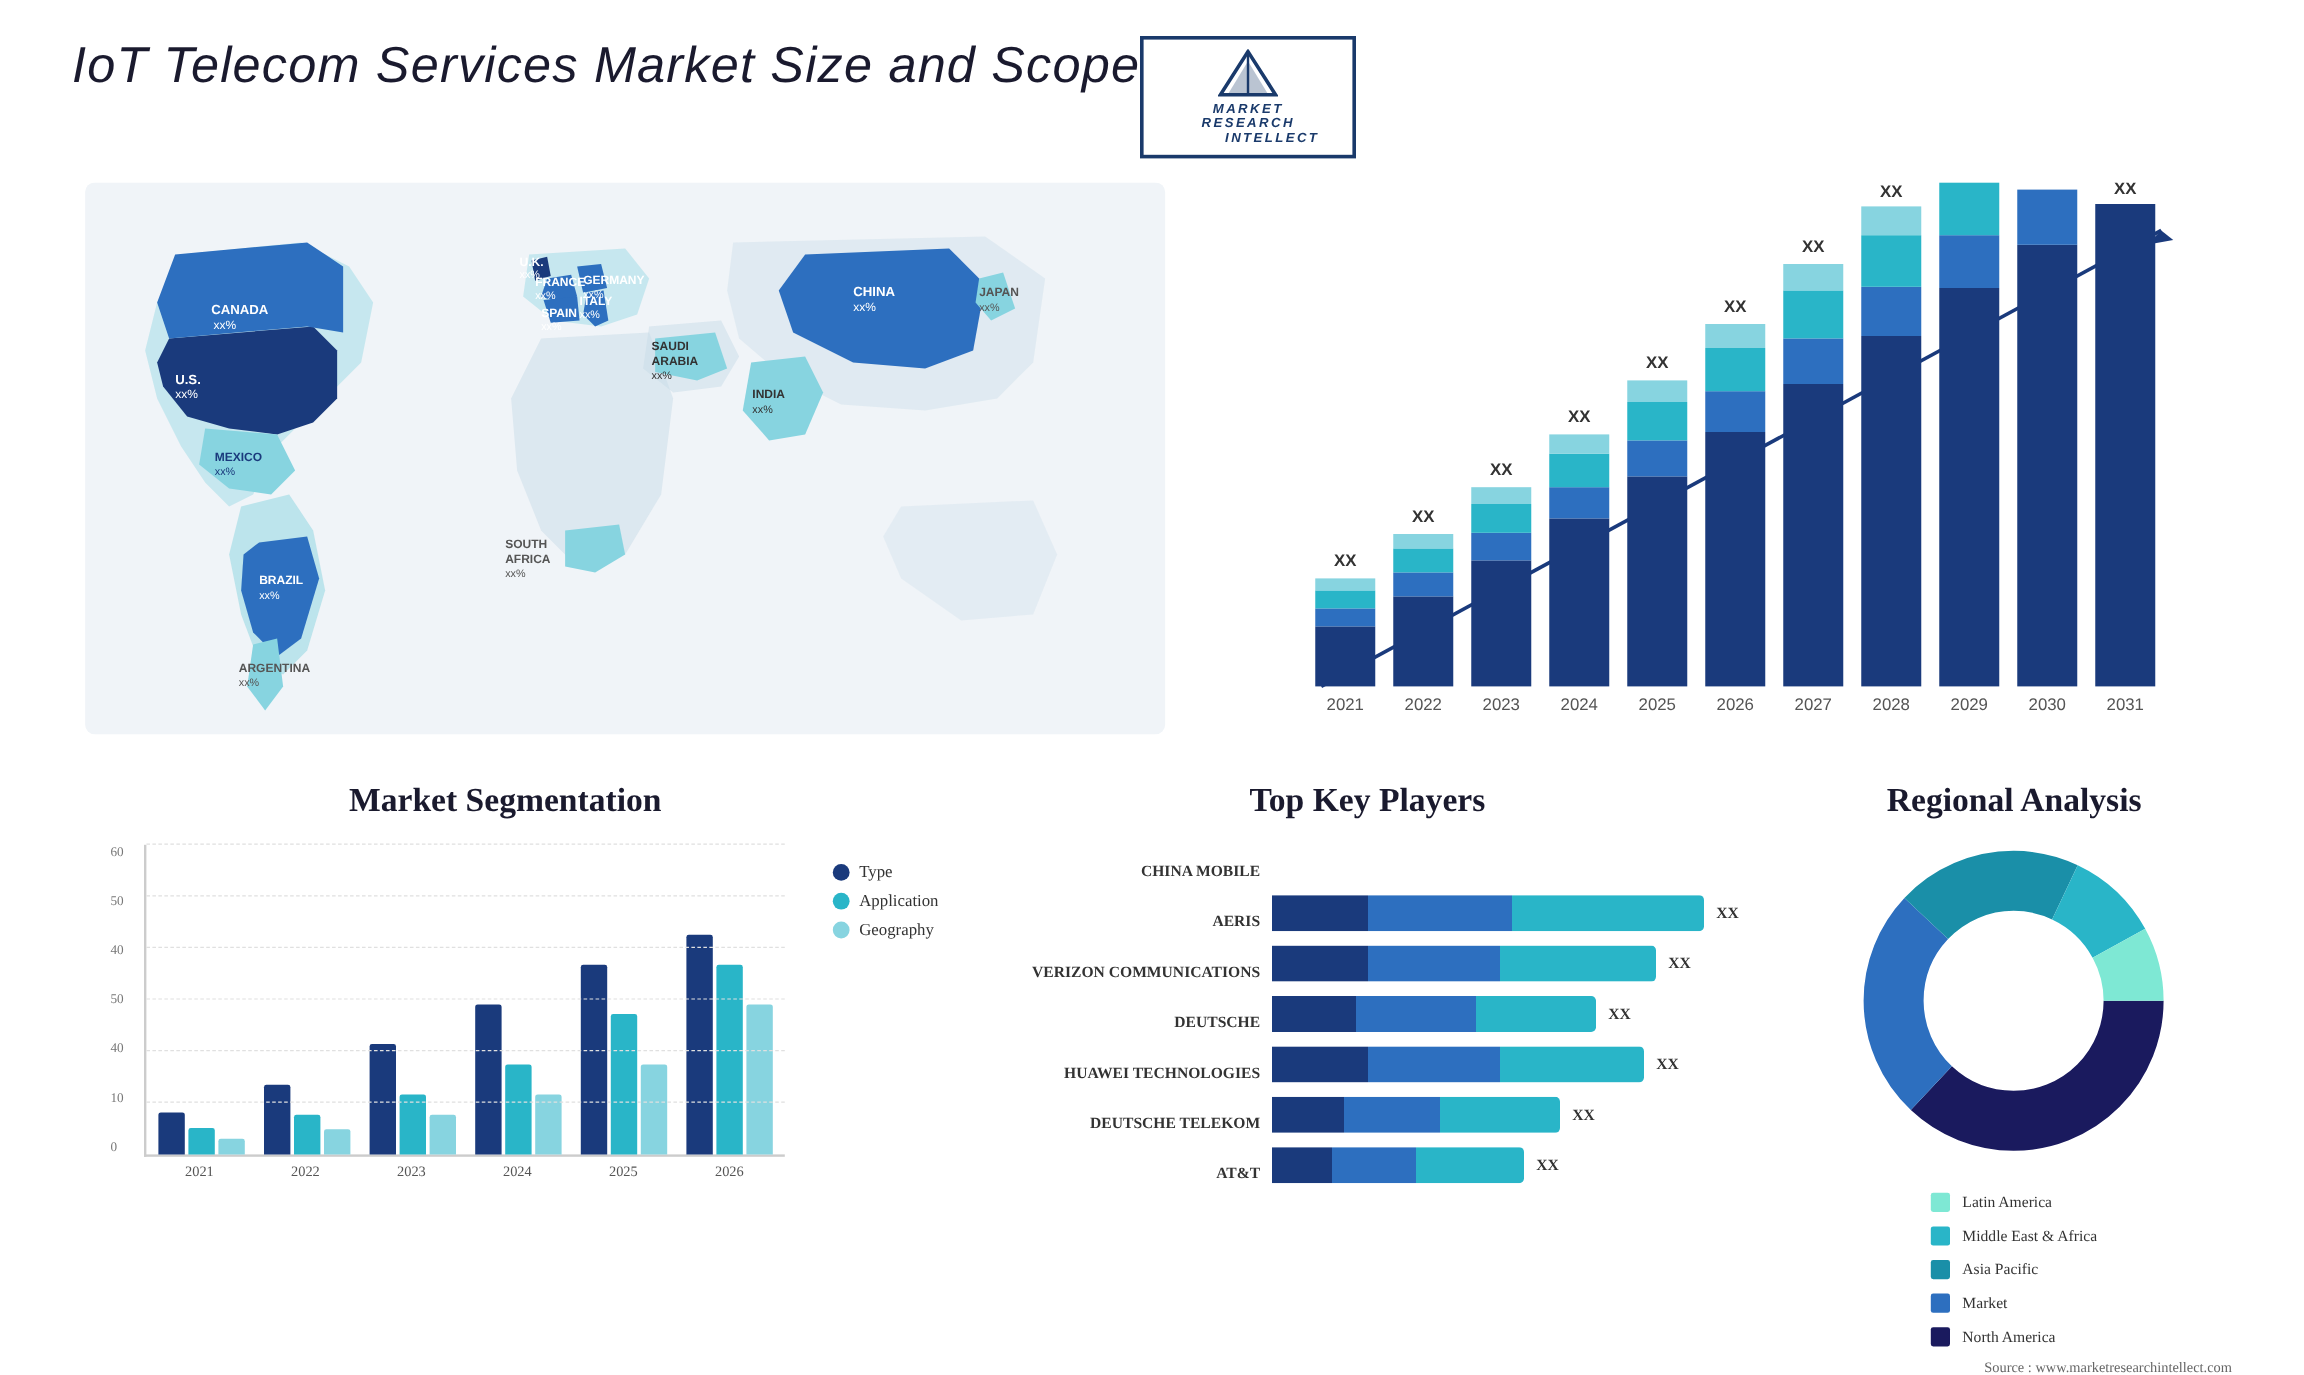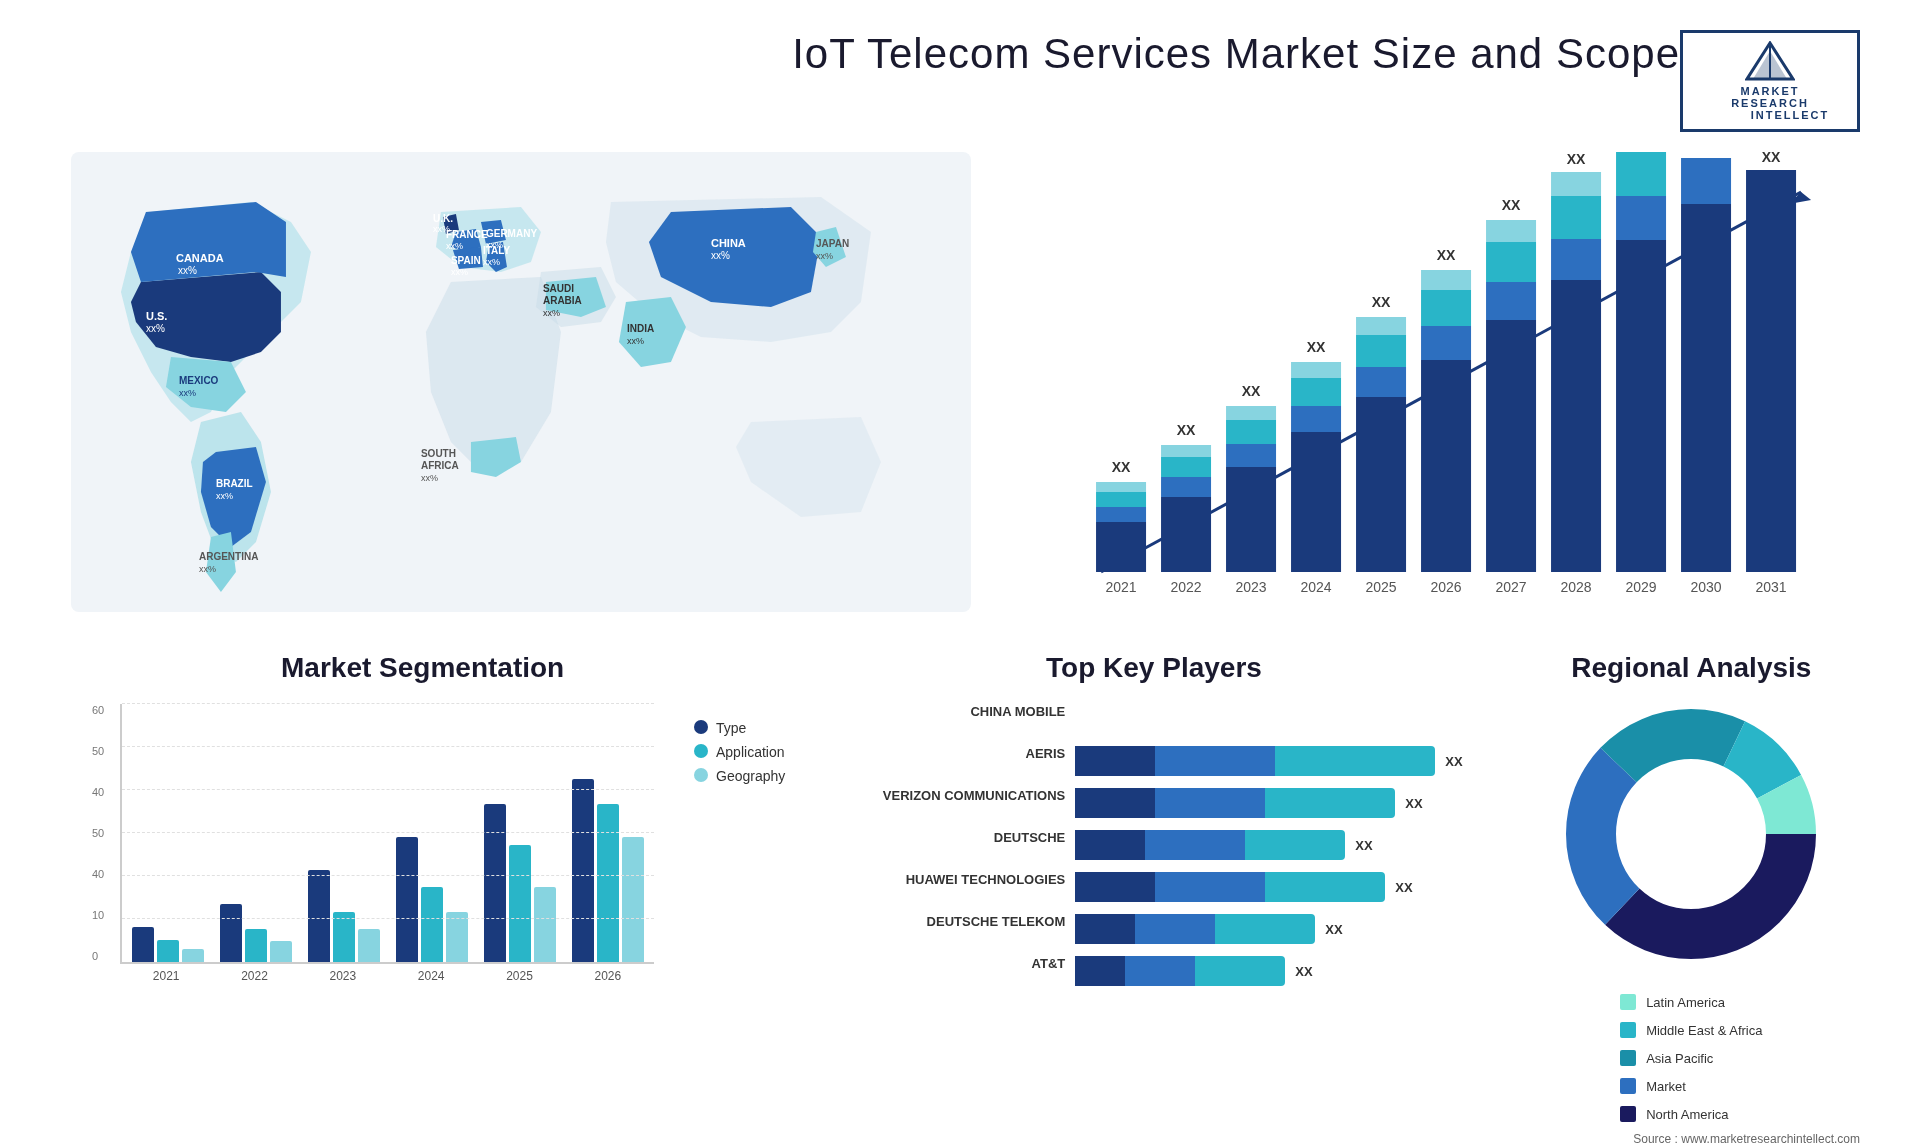--- a/index.html
+++ b/index.html
@@ -8,23 +8,24 @@
       background: #fff;
       width: 1920px;
       min-height: 1146px;
       padding: 30px 60px;
       color: #222;
     }
 
     
     .header {
       display: flex;
-      justify-content: flex-end;
+      justify-content: flex-start;
       align-items: flex-start;
       margin-bottom: 20px;
+      font-style: italic;
     }
     .page-title {
       font-size: 42px;
       font-weight: 300;
       color: #1a1a2e;
       letter-spacing: 1px;
     }
     .logo-box {
       display: flex;
       flex-direction: column;
@@ -61,21 +62,22 @@
 
     
     .world-map {
       width: 100%;
       height: 100%;
     }
 
     
     .bottom-section {
       display: flex;
-      gap: 40px;
+      gap: 28px;
+      font-family: Liberation Serif, serif;
     }
     .seg-section { flex: 1; }
     .players-section { flex: 1.1; }
     .regional-section { flex: 1; }
 
     .section-title {
       font-size: 28px;
       font-weight: 700;
       color: #1a1a2e;
       margin-bottom: 20px;
@@ -144,21 +146,21 @@
       height: 14px;
       border-radius: 50%;
     }
 
     
     .players-chart {
       padding: 0 20px;
     }
     .player-row {
       display: flex;
-      align-items: flex-start;
+      align-items: flex-end;
       margin-bottom: 12px;
       gap: 10px;
     }
     .player-name {
       width: 220px;
       font-size: 13px;
       font-weight: 600;
       color: #333;
       text-align: right;
       flex-shrink: 0;

